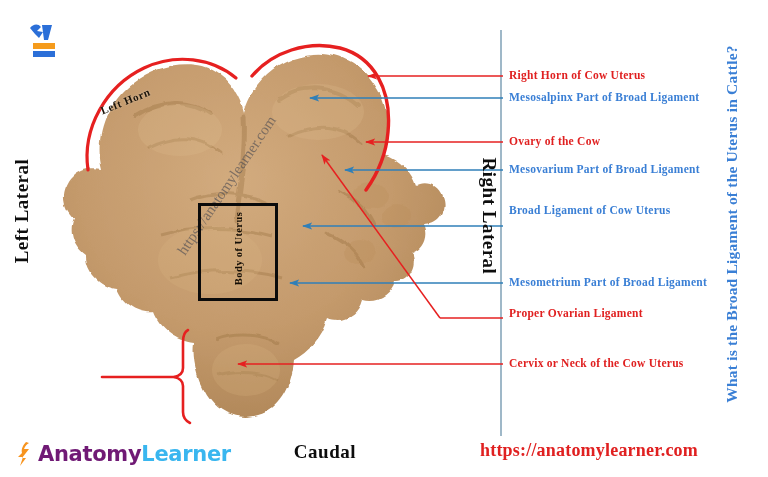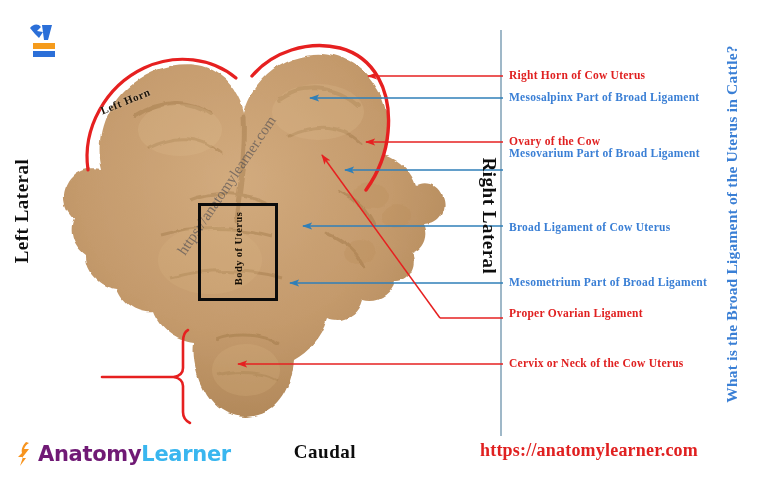--- a/index.html
+++ b/index.html
@@ -251,22 +251,22 @@
   <div id="body-uterus-label">Body  of  Uterus</div>
 
   <div class="orient" id="caudal">Caudal</div>
   <div class="orient" id="left-lateral">Left Lateral</div>
   <div class="orient" id="right-lateral">Right Lateral</div>
 
   <div id="callout-list">
       <div class="callout red" style="top: 69px;">Right  Horn of  Cow Uterus</div>
       <div class="callout blue" style="top: 91px;">Mesosalpinx Part of Broad Ligament</div>
       <div class="callout red" style="top: 135px;">Ovary of  the Cow</div>
-      <div class="callout blue" style="top: 147px;">Mesovarium Part of  Broad  Ligament</div>
-      <div class="callout blue" style="top: 221px;">Broad Ligament of  Cow Uterus</div>
+      <div class="callout blue" style="top: 163px;">Mesovarium Part of  Broad  Ligament</div>
+      <div class="callout blue" style="top: 204px;">Broad Ligament of  Cow Uterus</div>
       <div class="callout blue" style="top: 276px;">Mesometrium Part of Broad Ligament</div>
       <div class="callout red" style="top: 307px; text-align: center;">Proper Ovarian  Ligament</div>
       <div class="callout red" style="top: 357px;">Cervix  or Neck of the Cow Uterus</div>
     </div>
 
   <div id="question-title">What is the Broad Ligament of the Uterus in Cattle?</div>
 
   <div id="site-url">https://anatomylearner.com</div>
 
   <div id="footer-logo">

